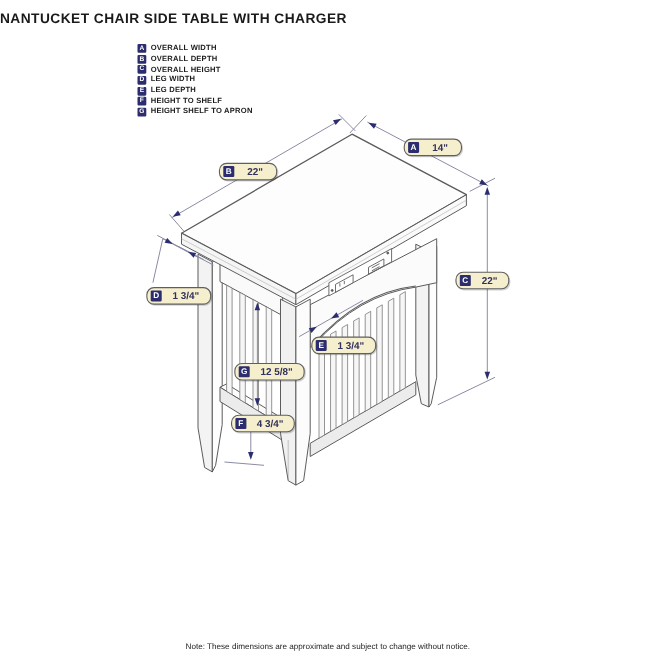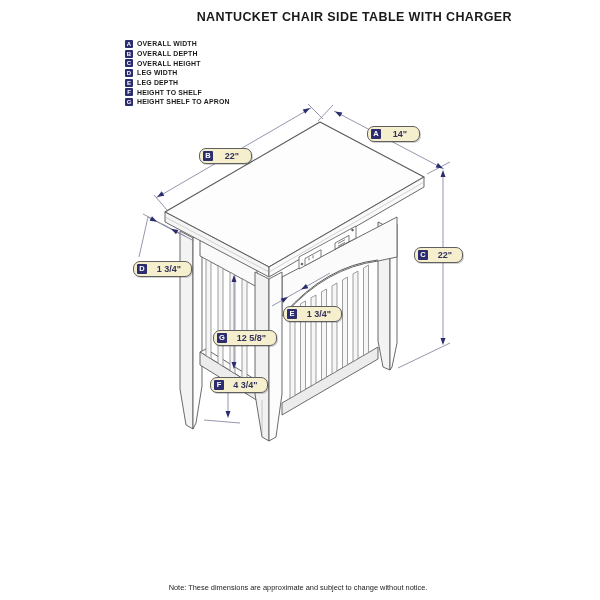--- a/index.html
+++ b/index.html
@@ -1,18 +1,18 @@
 <!DOCTYPE html>
 <html><head>
 <meta charset="utf-8">
 <style>
   html,body{margin:0;padding:0;}
   body{width:600px;height:600px;position:relative;background:#ffffff;
        font-family:"Liberation Sans", sans-serif;overflow:hidden;}
-  .page-title{position:absolute;top:10px;left:0;width:512px;text-align:right;
+  .page-title{position:absolute;top:10px;left:0;width:512px;text-align:left;
        font-size:12.5px;font-weight:bold;color:#1a1a1a;letter-spacing:.4px;}
   .legend{position:absolute;left:125px;top:39px;}
   .legend-row{display:flex;align-items:center;height:9.7px;gap:4px;}
   .key-square{width:8px;height:8px;background:#2b2d6e;color:#fff;font-size:6px;
        font-weight:bold;line-height:8px;text-align:center;border-radius:1px;flex:0 0 auto;}
   .legend-label{font-size:6.9px;font-weight:bold;color:#1a1a1a;letter-spacing:.2px;white-space:nowrap;}
   svg.diagram{position:absolute;left:0;top:0;}
   .callout{position:absolute;height:16px;background:#f6efcd;border:1px solid #5f5f5f;
        border-radius:7px;display:flex;align-items:center;padding-left:3px;
        box-shadow:1px 1px 0 rgba(0,0,0,.18);box-sizing:border-box;}

